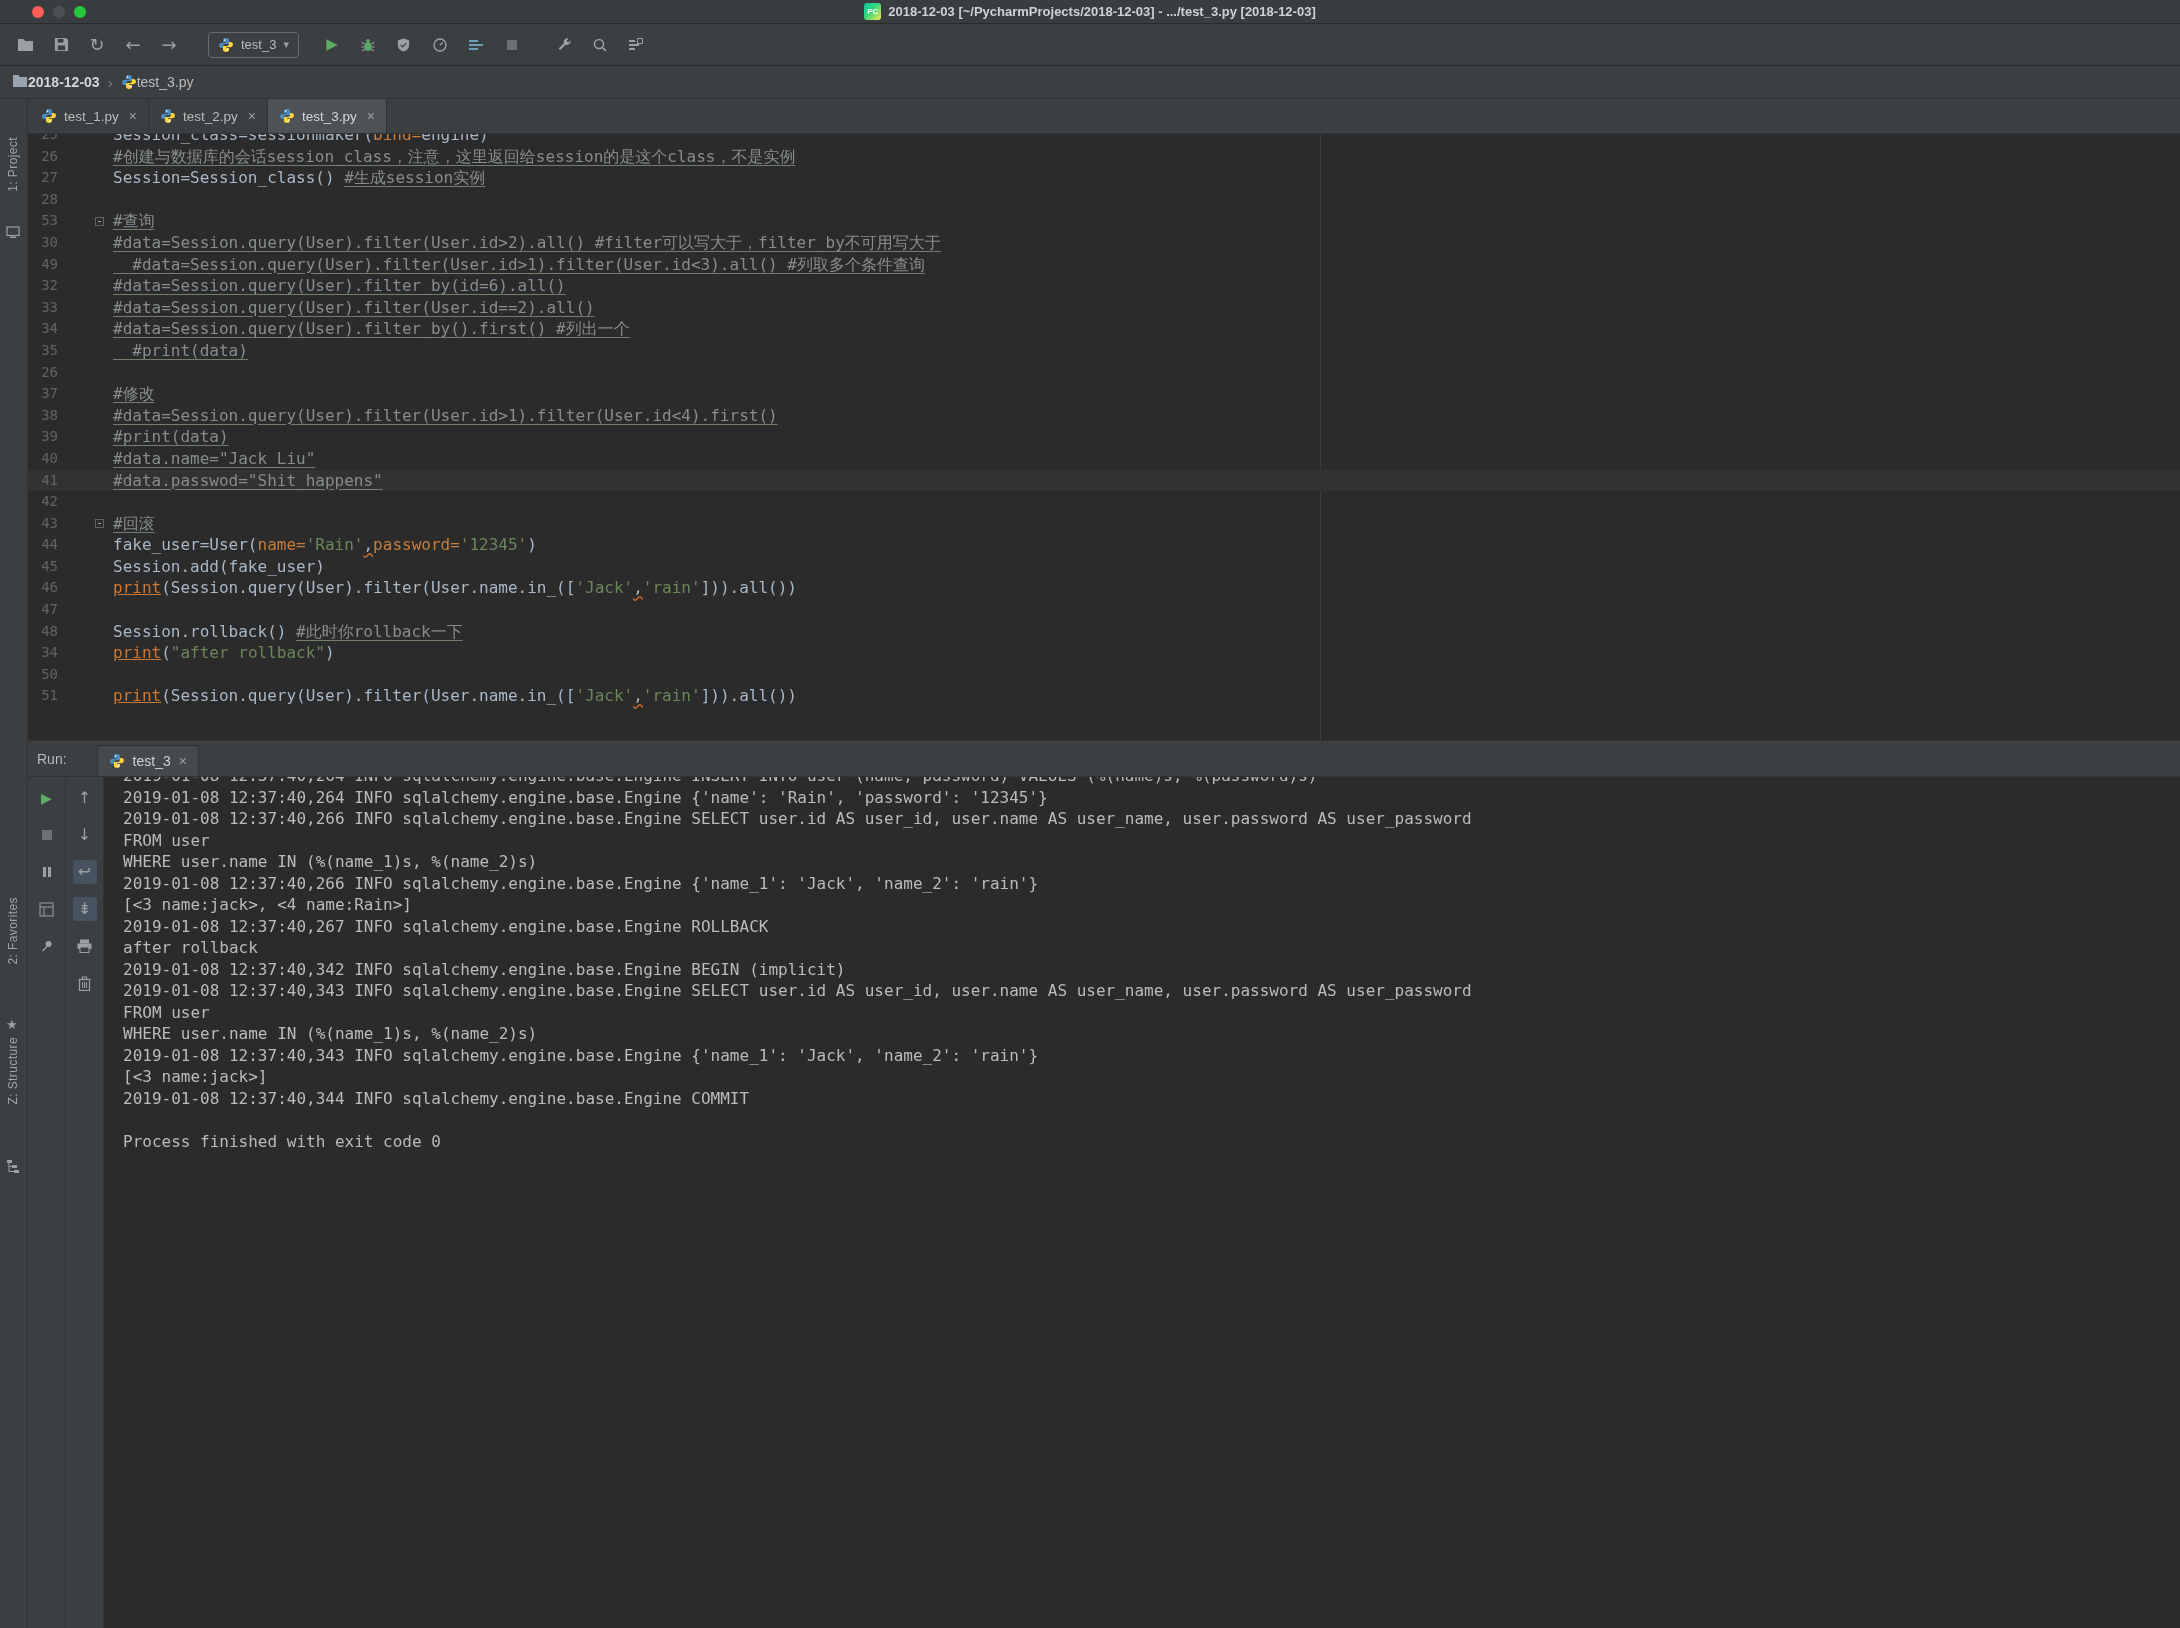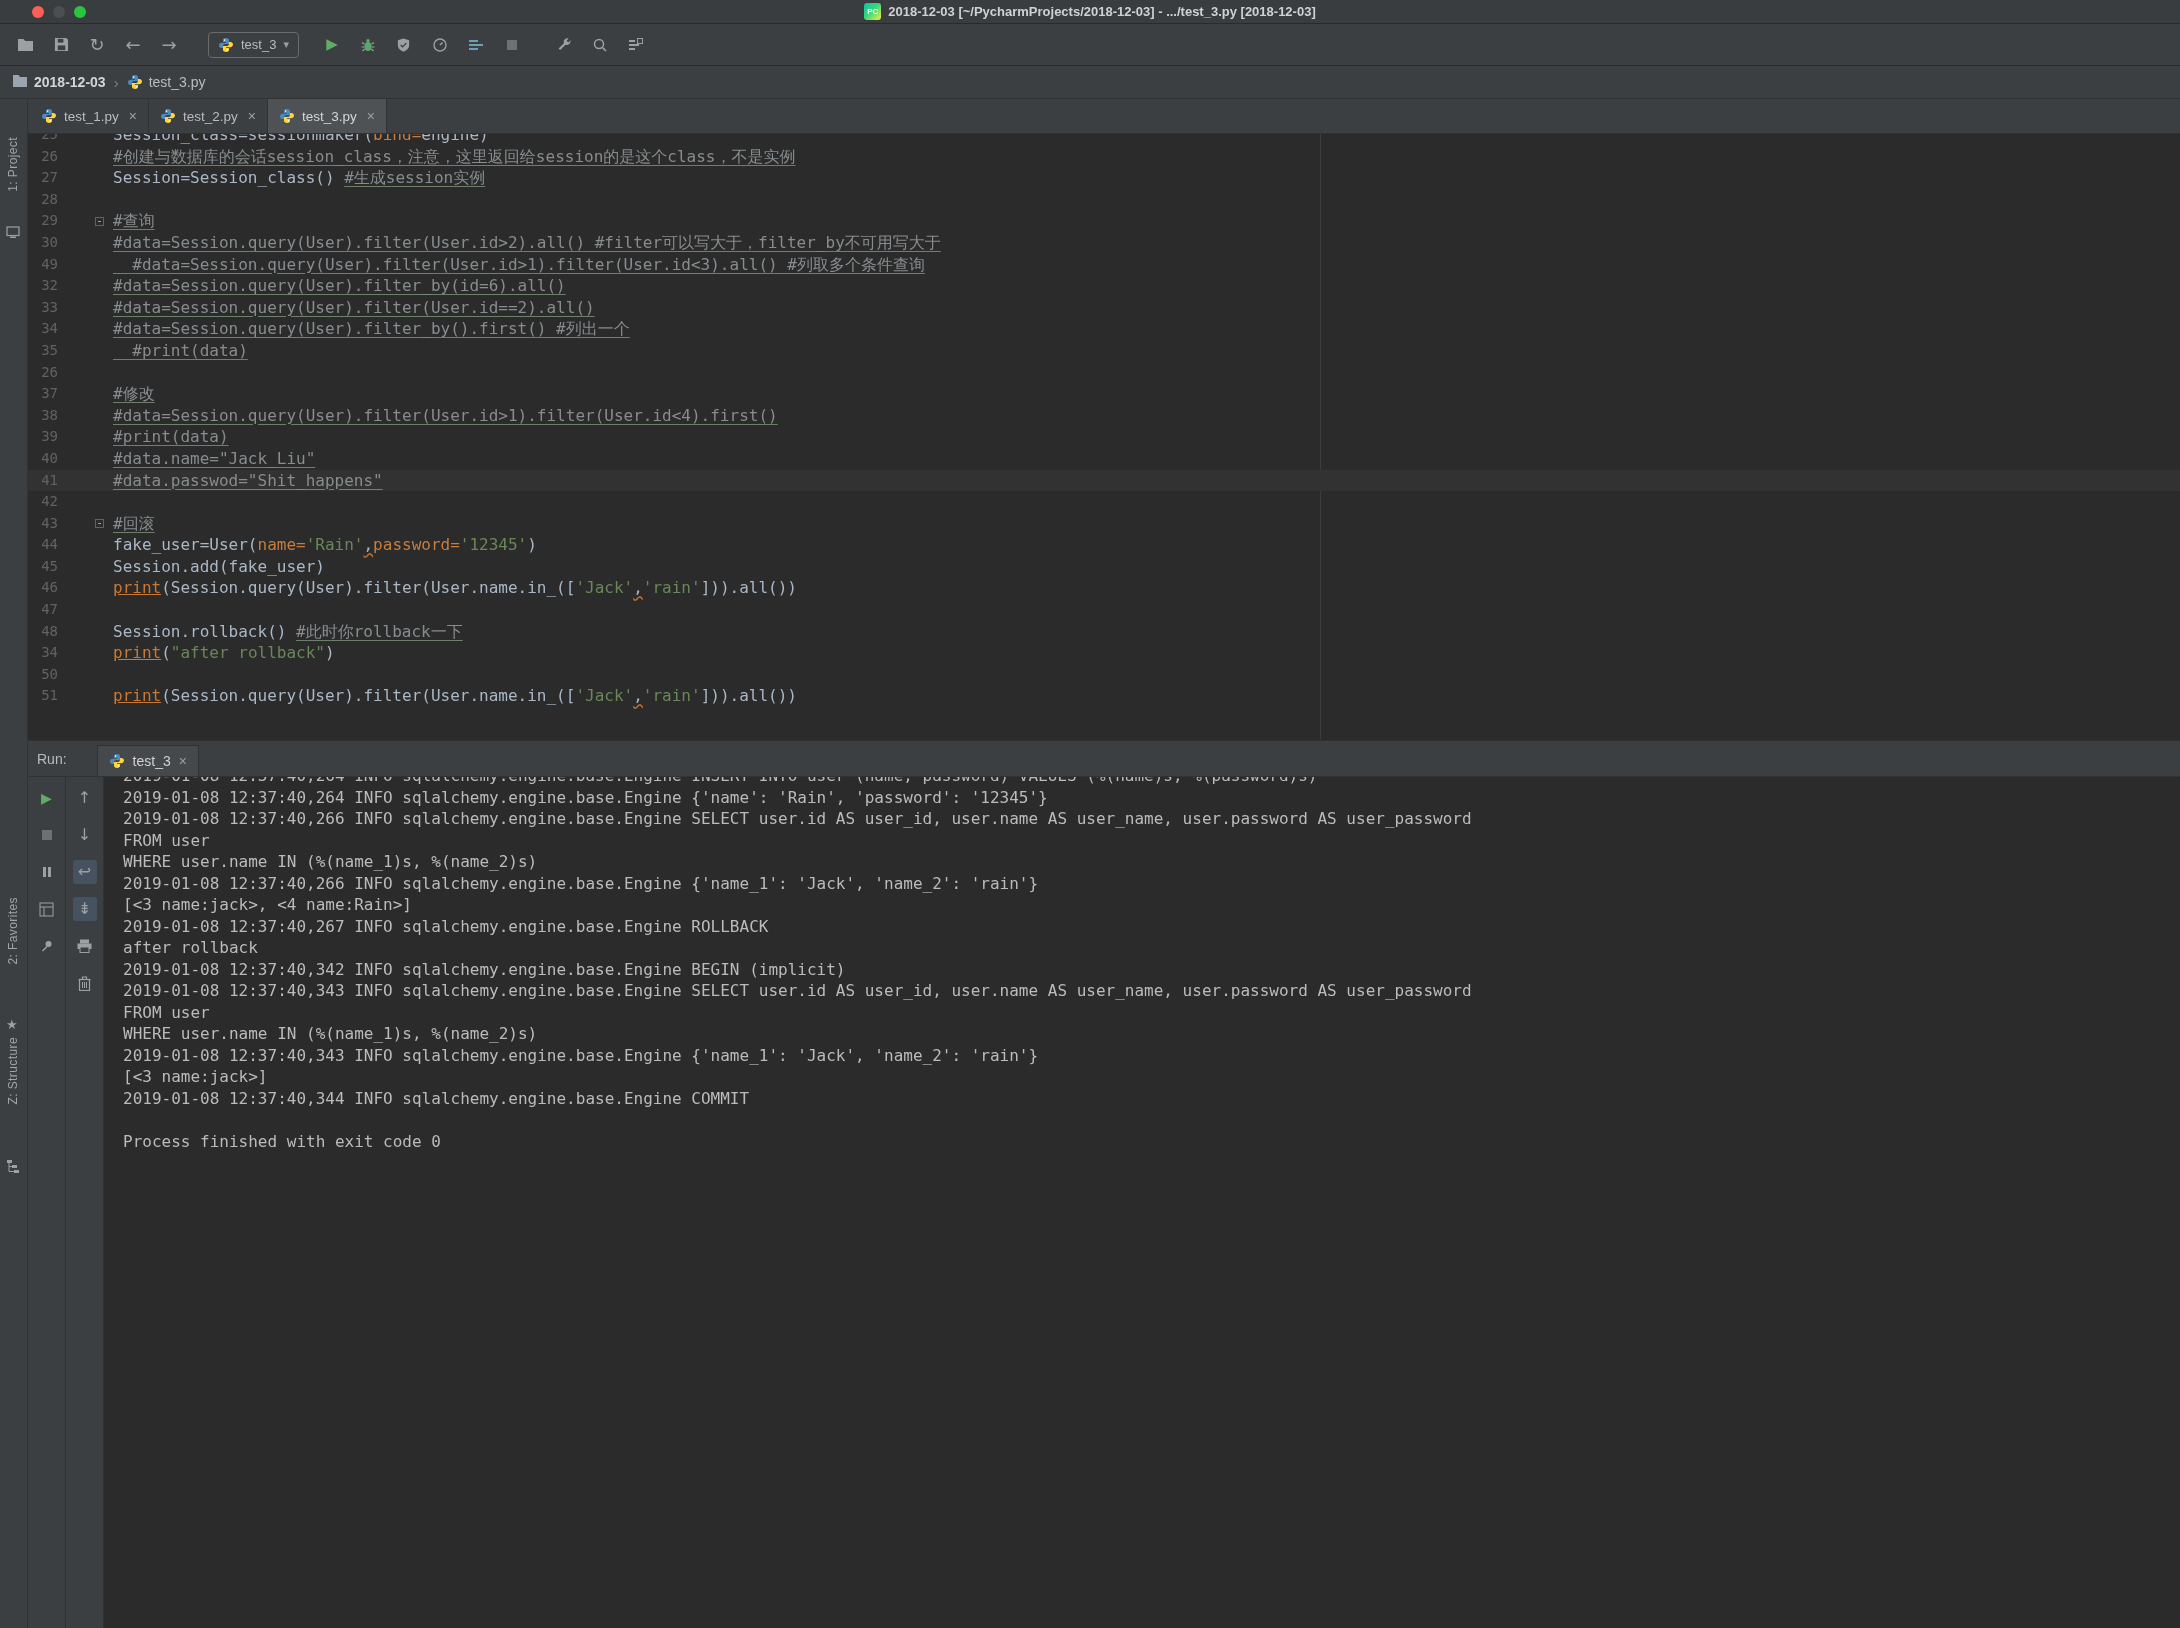--- a/index.html
+++ b/index.html
@@ -32,21 +32,21 @@
                 color:#bbbbbb; font-size:13px; }
   .run-config .chev { color:#9da0a3; font-size:11px; }
   .mg { margin-left:22px; }
 
   
   .breadcrumb { height:33px; background:#3c3f41; border-bottom:1px solid #323232;
                 display:flex; align-items:center; padding-left:12px; gap:8px;
                 color:#bbbbbb; font-size:14px; }
   .crumb-project { font-weight:bold; color:#d3d5d7; }
   .crumb-sep { color:#808080; font-size:15px; }
-  .crumb { display:flex; align-items:center; gap:6px; }
+  .crumb { display:flex; align-items:center; }
 
   
   .main-row { display:flex; height:1529px; }
 
   .left-strip { width:28px; background:#3c3f41; border-right:1px solid #323232; position:relative; flex:0 0 28px; }
   .vlabel { position:absolute; writing-mode:vertical-rl; transform:rotate(180deg);
             font-size:12px; color:#a2a5a8; letter-spacing:.4px; left:6px; white-space:nowrap; }
   .strip-icon { position:absolute; left:6px; width:16px; height:16px; }
 
   .editor-col { flex:1; display:flex; flex-direction:column; min-width:0;justify-content:space-between; }
@@ -319,21 +319,21 @@
           </div>
         </div>
 
       <div class="editor">
         <div class="margin-guide"></div>
         <div class="lines" id="lines">
             <div class="line"><div class="gutter"><span class="num">25</span><span class="foldcol"></span></div><span class="code"><span class="seg p">Session_class=sessionmaker(</span><span class="seg ka">bind=</span><span class="seg p">engine)</span></span></div>
             <div class="line"><div class="gutter"><span class="num">26</span><span class="foldcol"></span></div><span class="code"><span class="seg c">#创建与数据库的会话session_class，注意，这里返回给session的是这个class，不是实例</span></span></div>
             <div class="line"><div class="gutter"><span class="num">27</span><span class="foldcol"></span></div><span class="code"><span class="seg p">Session=Session_class() </span><span class="seg c">#生成session实例</span></span></div>
             <div class="line"><div class="gutter"><span class="num">28</span><span class="foldcol"></span></div><span class="code"></span></div>
-            <div class="line"><div class="gutter"><span class="num">29</span><span class="foldcol"><span class="fold-marker"></span></span></div><span class="code"><span class="seg c">#查询</span></span></div>
+            <div class="line"><div class="gutter"><span class="num">53</span><span class="foldcol"><span class="fold-marker"></span></span></div><span class="code"><span class="seg c">#查询</span></span></div>
             <div class="line"><div class="gutter"><span class="num">30</span><span class="foldcol"></span></div><span class="code"><span class="seg c">#data=Session.query(User).filter(User.id&gt;2).all() #filter可以写大于，filter_by不可用写大于</span></span></div>
             <div class="line"><div class="gutter"><span class="num">49</span><span class="foldcol"></span></div><span class="code"><span class="seg c">  #data=Session.query(User).filter(User.id&gt;1).filter(User.id&lt;3).all() #列取多个条件查询</span></span></div>
             <div class="line"><div class="gutter"><span class="num">32</span><span class="foldcol"></span></div><span class="code"><span class="seg c">#data=Session.query(User).filter_by(id=6).all()</span></span></div>
             <div class="line"><div class="gutter"><span class="num">33</span><span class="foldcol"></span></div><span class="code"><span class="seg c">#data=Session.query(User).filter(User.id==2).all()</span></span></div>
             <div class="line"><div class="gutter"><span class="num">34</span><span class="foldcol"></span></div><span class="code"><span class="seg c">#data=Session.query(User).filter_by().first() #列出一个</span></span></div>
             <div class="line"><div class="gutter"><span class="num">35</span><span class="foldcol"></span></div><span class="code"><span class="seg c">  #print(data)</span></span></div>
             <div class="line"><div class="gutter"><span class="num">26</span><span class="foldcol"></span></div><span class="code"></span></div>
             <div class="line"><div class="gutter"><span class="num">37</span><span class="foldcol"></span></div><span class="code"><span class="seg c">#修改</span></span></div>
             <div class="line"><div class="gutter"><span class="num">38</span><span class="foldcol"></span></div><span class="code"><span class="seg c">#data=Session.query(User).filter(User.id&gt;1).filter(User.id&lt;4).first()</span></span></div>
             <div class="line"><div class="gutter"><span class="num">39</span><span class="foldcol"></span></div><span class="code"><span class="seg c">#print(data)</span></span></div>

